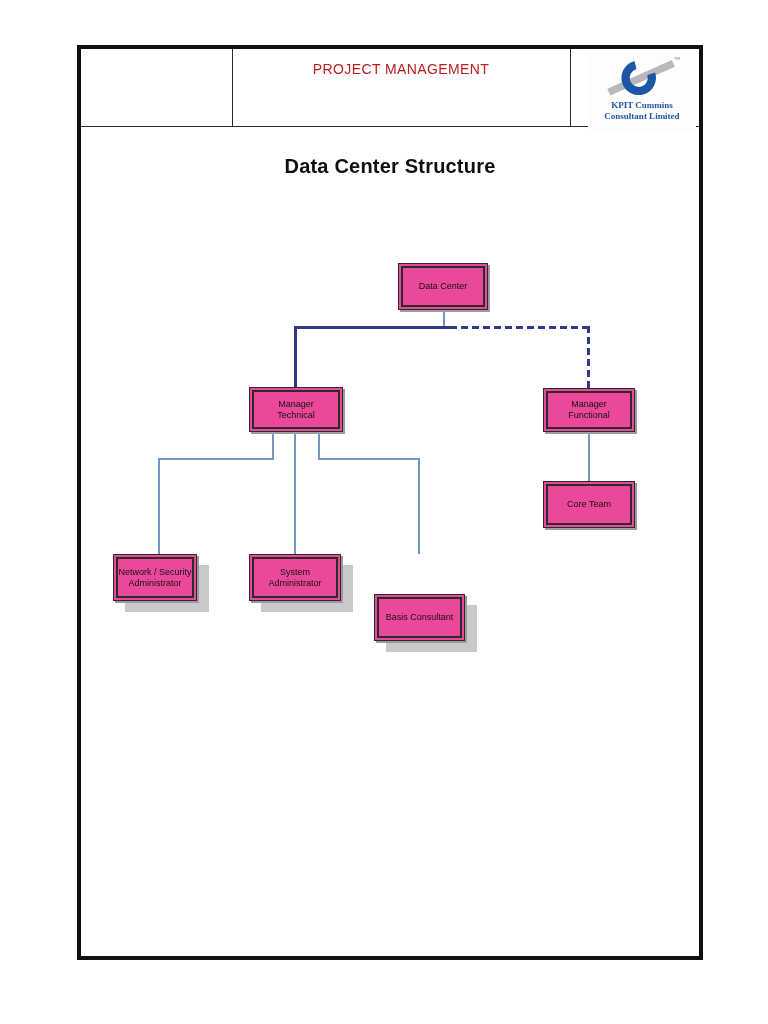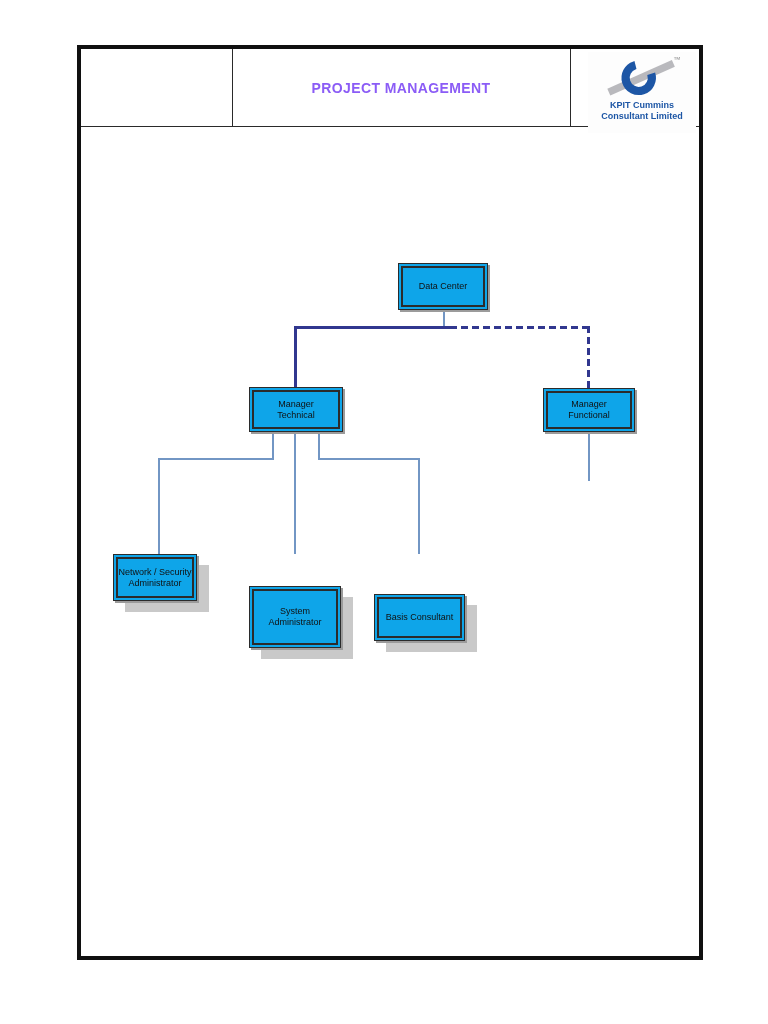--- a/index.html
+++ b/index.html
@@ -9,34 +9,34 @@
   .canvas { position:relative; width:768px; height:1024px; background:#fff; overflow:hidden; }
 
   
   .page { position:absolute; left:77px; top:45px; width:626px; height:915px;
           border:4px solid #101010; background:#fff; }
 
   .hline { position:absolute; background:#2a2a2a; height:1px; }
   .vline { position:absolute; background:#2a2a2a; width:1px; }
 
   .header-title-cell { position:absolute; left:232px; top:49px; width:338px; height:77px;
-          display:flex; justify-content:center; align-items:flex-start; padding-top:31px;
-          font-weight:bold; font-size:14px; letter-spacing:.4px; color:#8b5cf6; }
+          display:flex; justify-content:center; align-items:flex-start; padding-top:12px;
+          font-weight:normal; font-size:14px; letter-spacing:.4px; color:#b91c1c; }
 
   .logo-badge { position:absolute; left:588px; top:52px; width:108px; height:81px;
           background:#fdfdfd; display:flex; flex-direction:column; align-items:center;
           justify-content:flex-start; z-index:3; }
   .logo-icon { margin-top:2px; }
-  .logo-text { font-size:9px; font-weight:bold; color:#1d56a5; line-height:11px; text-align:center; }
+  .logo-text { font-size:9px; font-weight:bold; color:#1d56a5; line-height:11px; text-align:center;font-family:Liberation Serif, serif; }
 
   .doc-title { position:absolute; left:77px; top:155px; width:626px; text-align:center;
           font-size:20px; font-weight:bold; color:#0f0f0f; letter-spacing:.2px; }
 
   
-  .node { position:absolute; background:#0ea5e9; border:1px solid #2b2b2b; padding:2px;
+  .node { position:absolute; background:#ec4899; border:1px solid #2b2b2b; padding:2px;
           box-shadow:2px 2px 0 #9b9b9b; z-index:2; }
   .node.deep-shadow { box-shadow:2px 2px 0 #9b9b9b, 12px 11px 0 #c9c9c9; }
   .node-inner { width:100%; height:100%; border:2px solid #2b2b2b;
           display:flex; align-items:center; justify-content:center;
           text-align:center; font-size:9px; line-height:11px; color:#111;
           white-space:pre-line; }
 
   
   .cl { position:absolute; background:var(--line-light,#7296c4); z-index:1; }
   .cd { position:absolute; background:var(--line-dark,#31378f); z-index:1; }
@@ -61,20 +61,21 @@
   <div class="logo-badge">
     <svg class="logo-icon" width="84" height="46" viewBox="0 0 100 56">
       <rect x="6" y="24" width="86" height="9" fill="#b9b9bd" transform="rotate(-24 50 29)"></rect>
       <circle cx="46" cy="29" r="16" fill="none" stroke="#1d56a5" stroke-width="10" stroke-dasharray="76 24.5" transform="rotate(-18 46 29)"></circle>
       <text x="88" y="10" font-size="9" fill="#8a8a8a">™</text>
     </svg>
     <div class="logo-text">KPIT Cummins</div>
     <div class="logo-text">Consultant Limited</div>
   </div>
 
+  <div class="doc-title">Data Center Structure</div>
 
   <div class="cl" style="left:443px; top:310px; width:2px; height:17px;"></div>
 
   <div class="cd" style="left:294px; top:326px; width:156px; height:3px;"></div>
   <div class="cd" style="left:294px; top:326px; width:3px; height:61px;"></div>
 
   <div class="cd-dash-h" style="left:450px; top:326px; width:140px;"></div>
   <div class="cd-dash-v" style="left:587px; top:326px; height:62px;"></div>
 
   <div class="cl" style="left:272px; top:432px; width:2px; height:28px;"></div>
@@ -94,27 +95,30 @@
   <div class="node" style="left:249px; top:387px; width:94px; height:45px;">
     <div class="node-inner">Manager
 Technical</div>
   </div>
 
   <div class="node" style="left:543px; top:388px; width:92px; height:44px;">
     <div class="node-inner">Manager
 Functional</div>
   </div>
 
+  <div class="node" style="left:543px; top:481px; width:92px; height:47px;">
+    <div class="node-inner">Core Team</div>
+  </div>
 
   <div class="node deep-shadow" style="left:113px; top:554px; width:84px; height:47px;">
     <div class="node-inner">Network / Security
 Administrator</div>
   </div>
 
-  <div class="node deep-shadow" style="left:249px; top:554px; width:92px; height:62px;margin-top:32px;">
+  <div class="node deep-shadow" style="left:249px; top:554px; width:92px; height:47px;">
     <div class="node-inner">System
 Administrator</div>
   </div>
 
   <div class="node deep-shadow" style="left:374px; top:554px; width:91px; height:47px;margin-top:40px;">
     <div class="node-inner">Basis Consultant</div>
   </div>
 
 </div>
 

